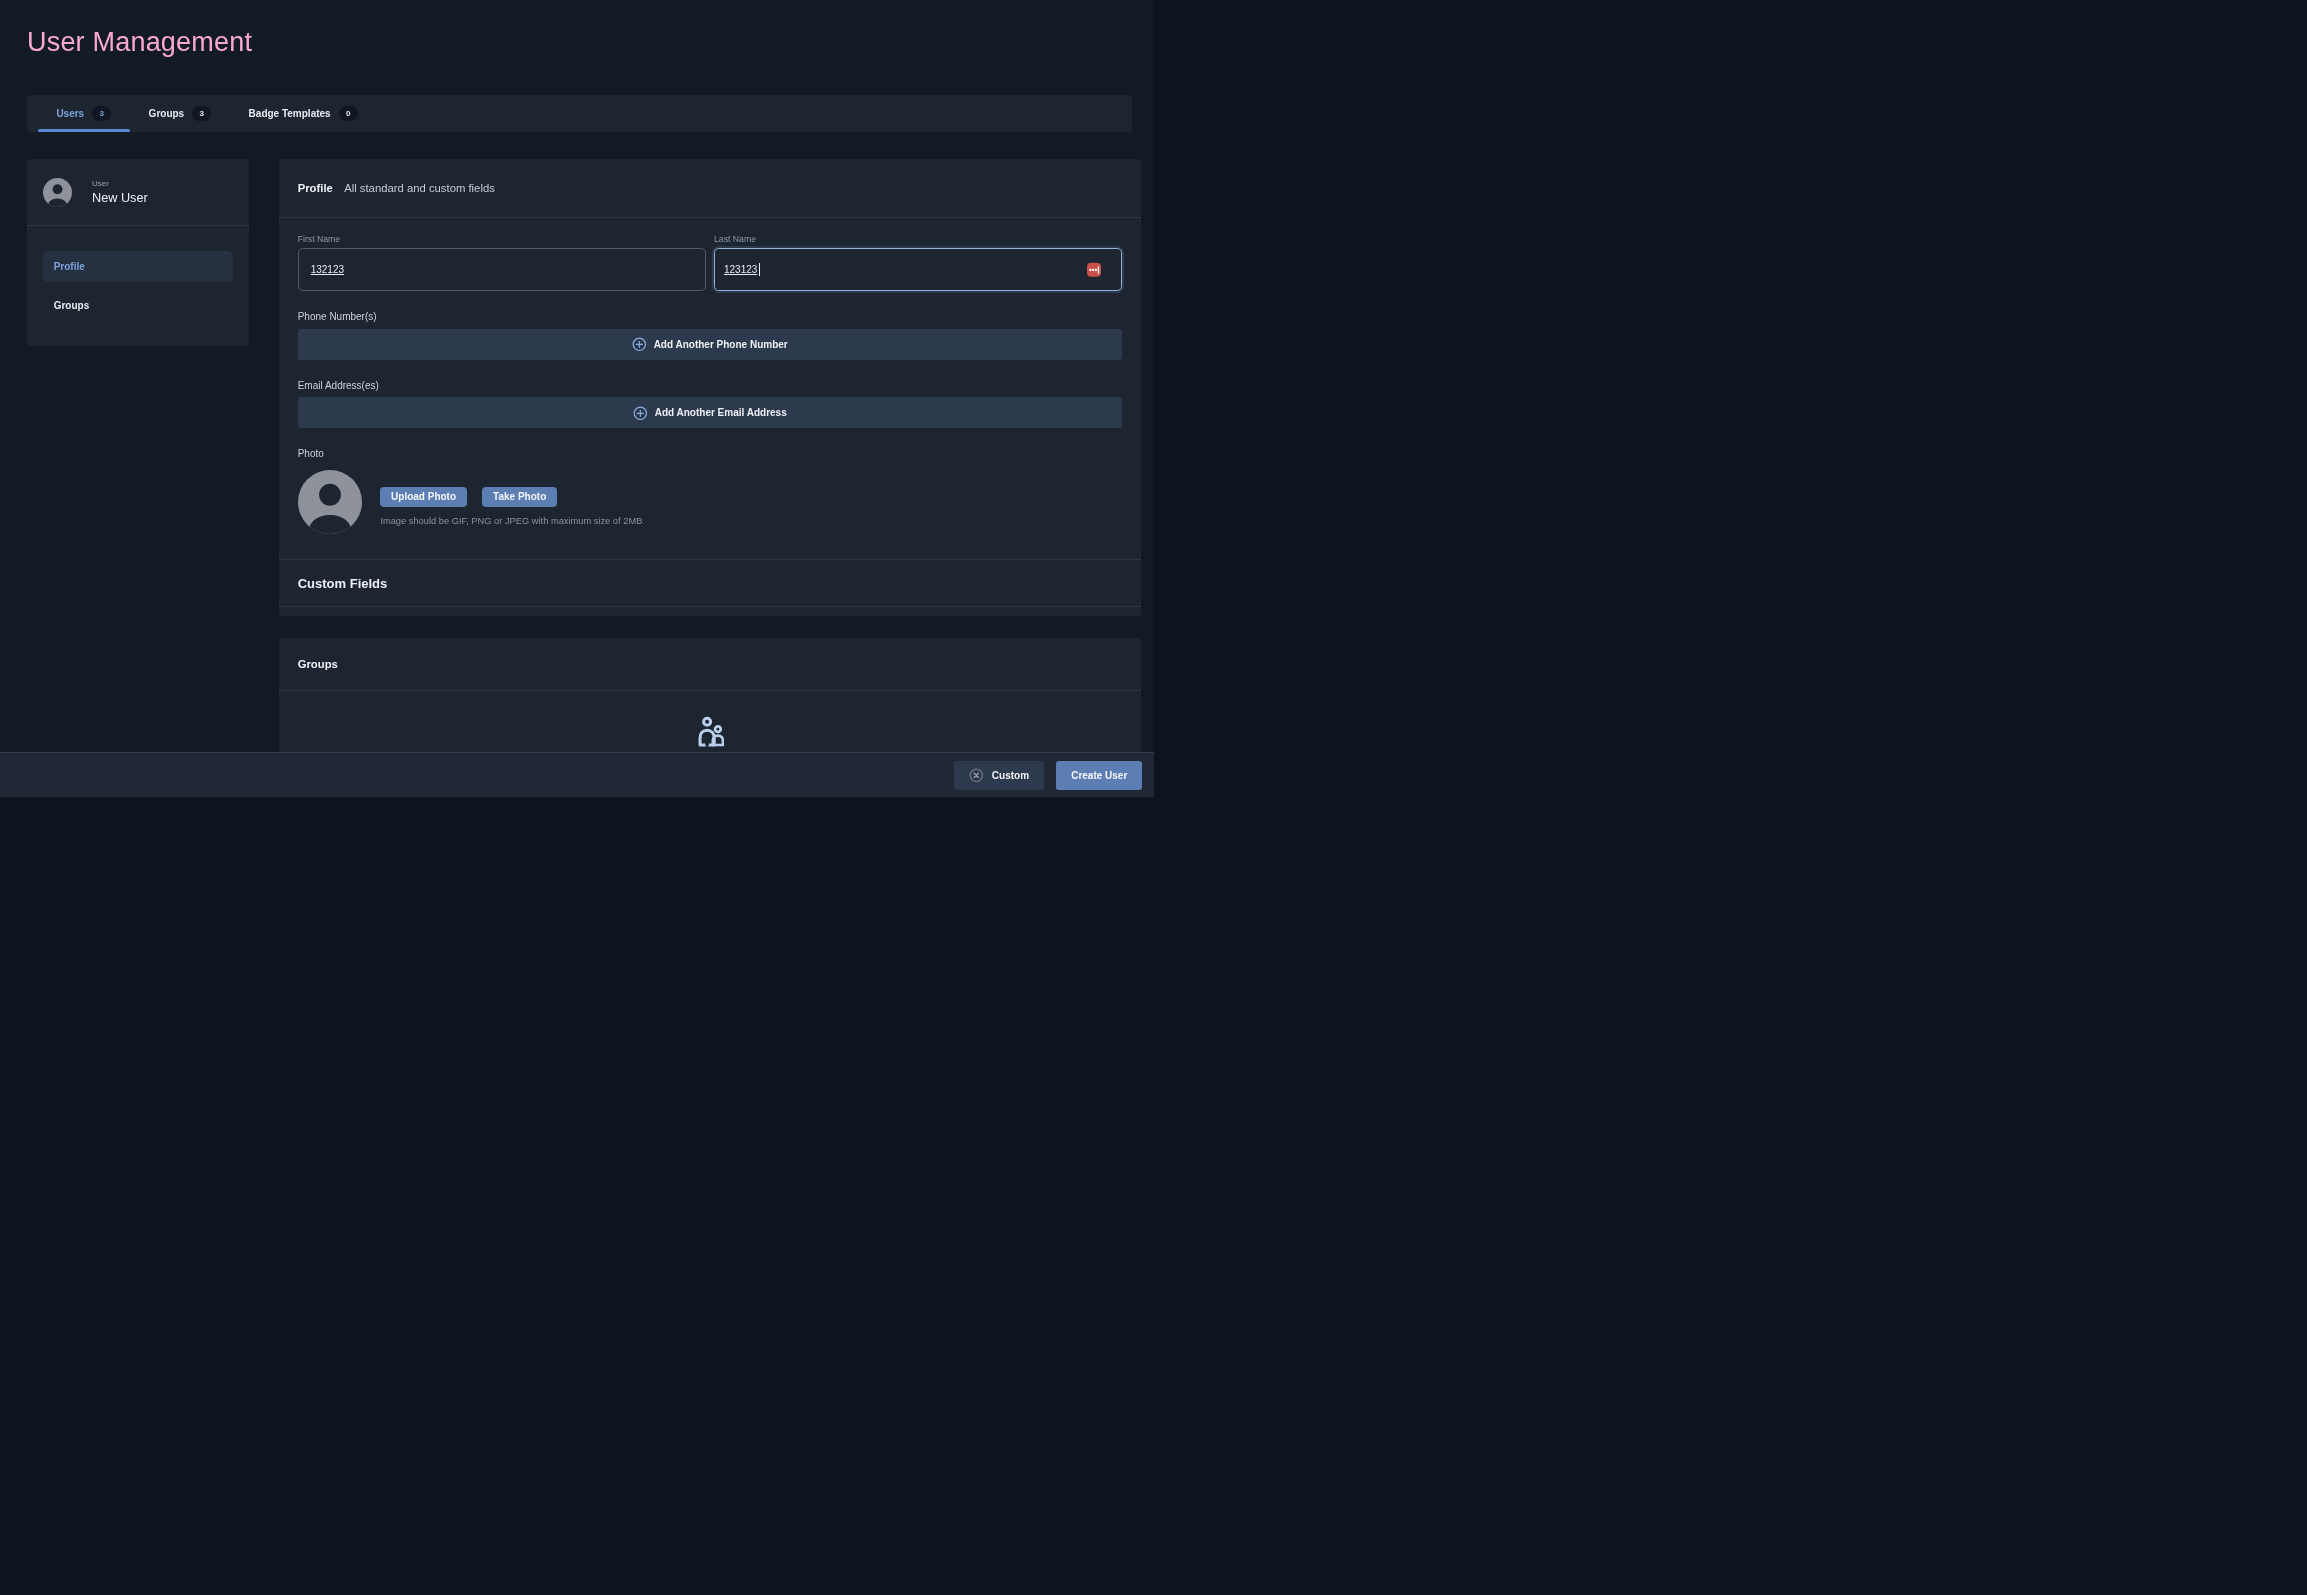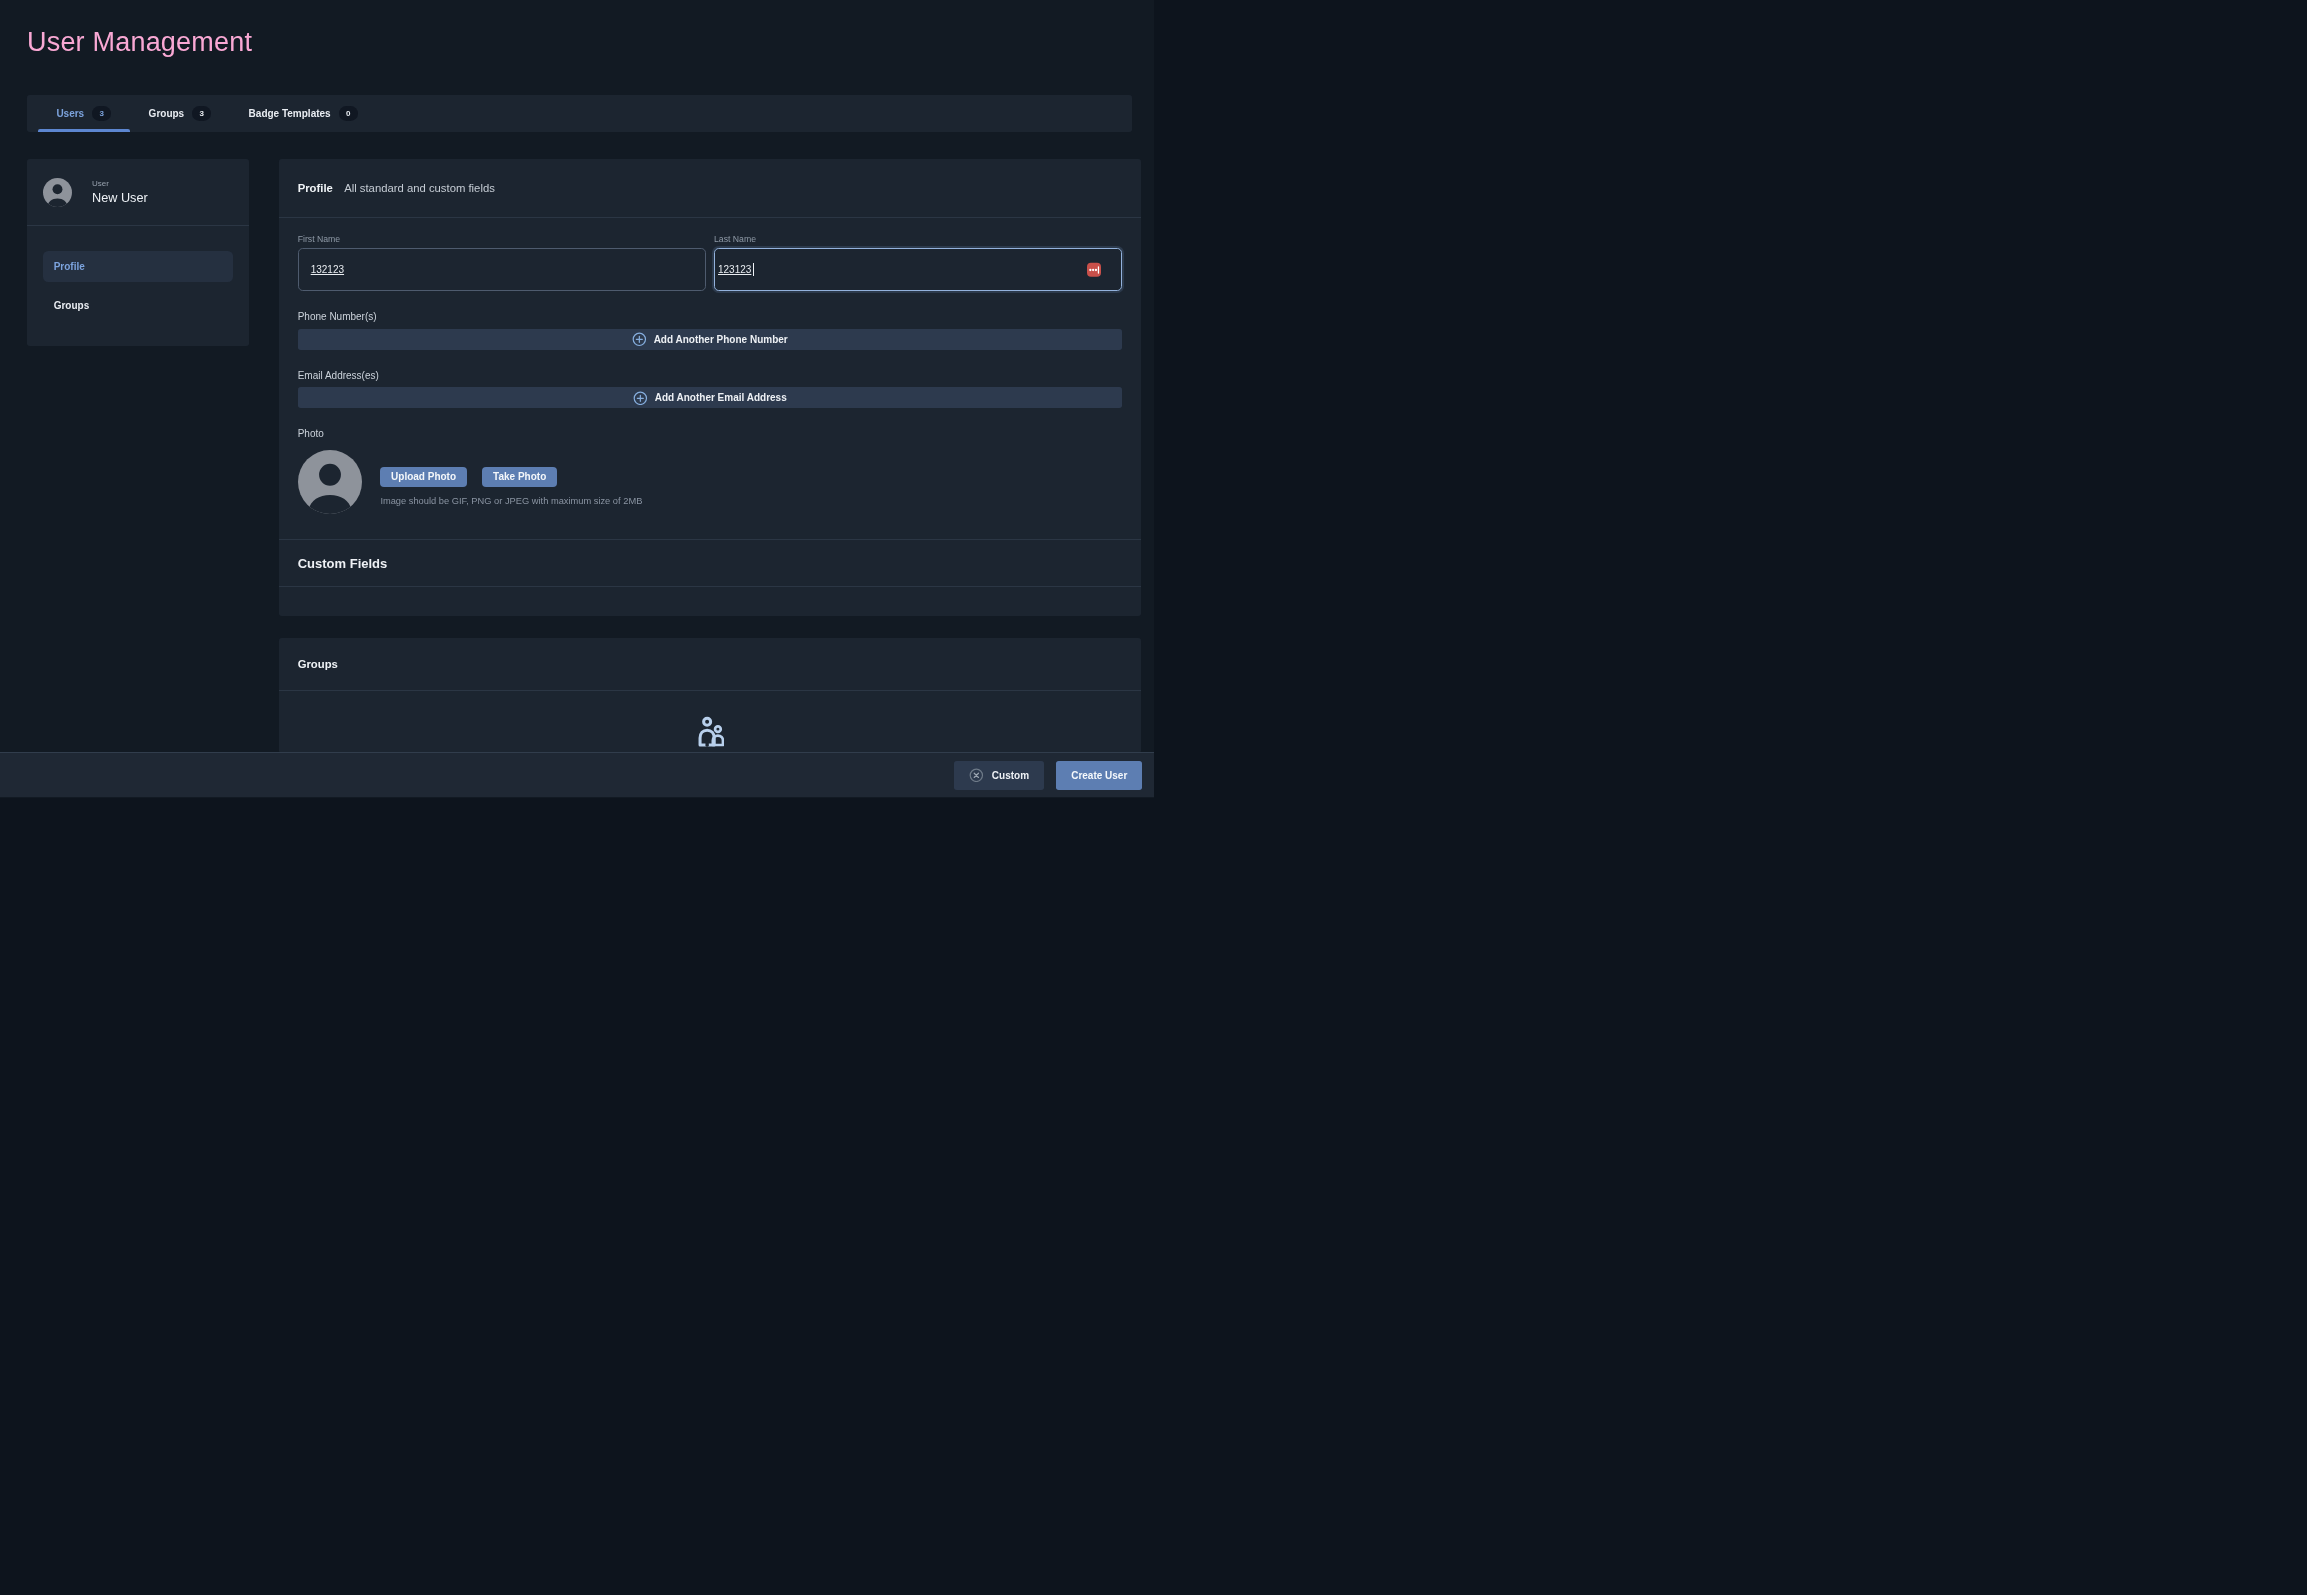--- a/index.html
+++ b/index.html
@@ -47,29 +47,29 @@
   .groups-card .card-header{ height:53px; }
   .card-title{ font-size:11.3px; font-weight:700; color:#f0f4f7; }
   .card-subtitle{ font-size:11.3px; color:#c6cdd5; }
   .card-body{ padding:16px 18.7px 0; }
 
   .field-row{ display:grid; grid-template-columns:1fr 1fr; gap:8px; }
   .field-label{ font-size:8.7px; color:#8f9aa7; margin-bottom:4px; }
   .input{ position:relative; height:43px; border:0.7px solid #4e5b6e; border-radius:4.7px;
     display:flex; align-items:center; padding:0 12px; font-size:10px; color:#e9edf1;
     background:transparent; cursor:text;text-decoration:underline; }
-  .input.focused{ border:1.3px solid #93b2dc; padding:0 3px;
+  .input.focused{ border:1.3px solid #93b2dc; padding:0 9px;
     box-shadow:0 0 0 2px rgba(130,170,225,.16); }
   .caret{ width:1.3px; height:13.4px; background:#eef2f6; margin-left:1.3px; }
   .pm-icon{ position:absolute; right:20px; top:50%; transform:translateY(-50%);
     width:14.7px; height:14.7px; border-radius:4px; background:#c9504a;
     display:flex; align-items:center; justify-content:center; cursor:pointer; }
 
   .group-label{ font-size:10px; color:#ccd3db; margin:20px 0 6.7px; }
-  .add-btn{ width:100%; height:21px; background:#2d3a4e; border:none; border-radius:2.7px;
+  .add-btn{ width:100%; height:31px; background:#2d3a4e; border:none; border-radius:2.7px;
     display:flex; align-items:center; justify-content:center; gap:6.7px; cursor:pointer;
     color:#eef1f5; font-size:10px; font-weight:700; font-family:inherit; }
 
   .photo-row{ display:flex; margin-top:10.7px; }
   .avatar-lg{ width:64px; height:64px; }
   .photo-actions{ margin-left:18.7px; padding-top:16.7px; }
   .btn-blue{ height:20px; background:#5d7eb2; border:none; border-radius:4px; cursor:pointer;
     color:#f4f7fa; font-size:10px; font-weight:700; padding:0 10.7px; font-family:inherit; }
   .btn-blue + .btn-blue{ margin-left:12.7px; }
   .photo-hint{ margin-top:9.3px; font-size:9.3px; color:#8a94a2; }

